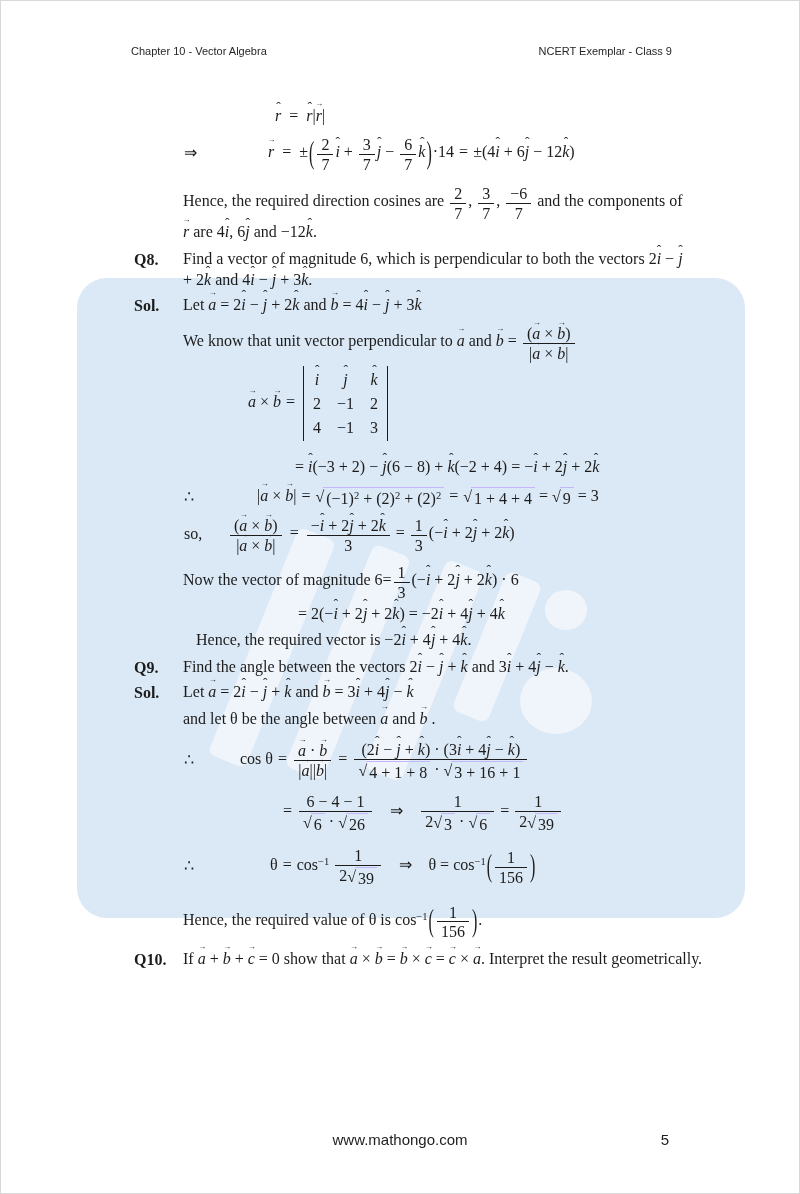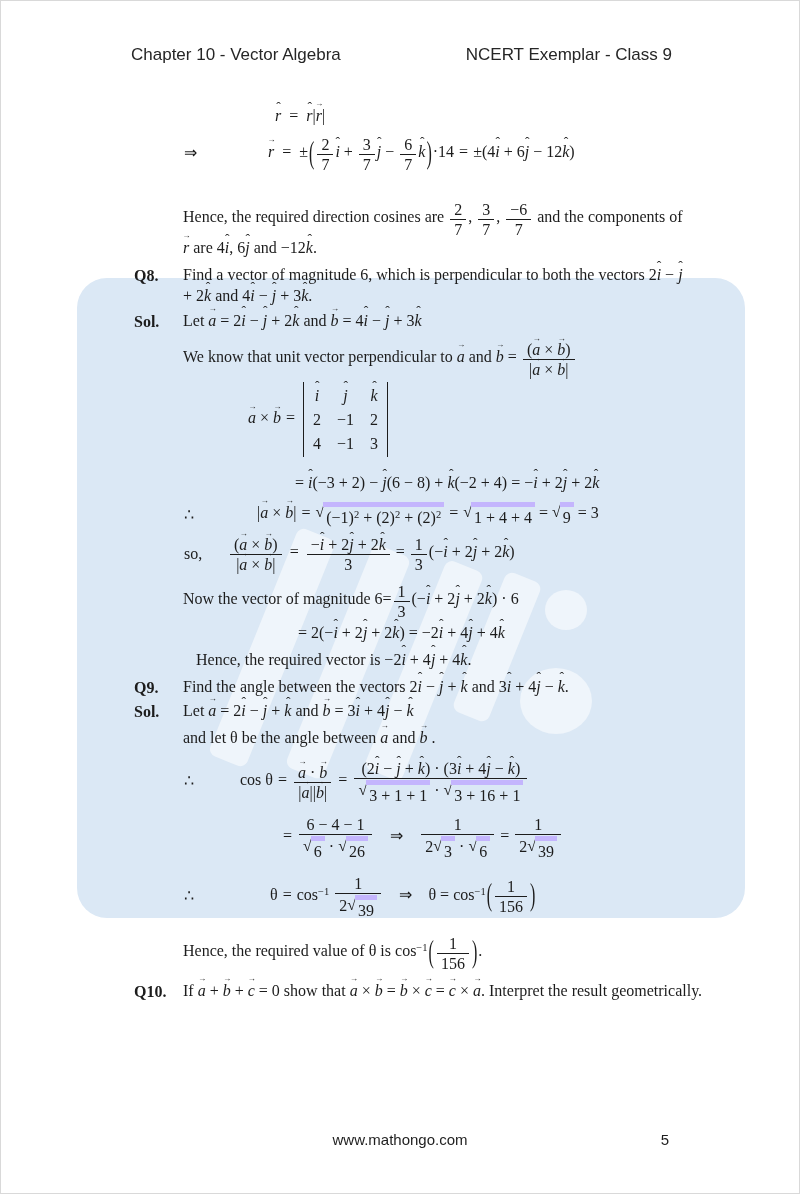--- a/index.html
+++ b/index.html
@@ -7,21 +7,21 @@
     width:800px;height:1194px;position:relative;overflow:hidden;
     background:#ffffff;color:#1c1c1c;
     font-family:"Liberation Serif", serif;
   }
   .frame{position:absolute;inset:0;border:1px solid #d9d9d9;pointer-events:none;z-index:50}
 
   
   .header{
     position:absolute;top:45px;left:131px;right:128px;z-index:5;
     display:flex;justify-content:space-between;
-    font-family:"Liberation Sans", sans-serif;font-size:17px;color:#262626;
+    font-family:"Liberation Sans", sans-serif;font-size:11px;color:#262626;
   }
   .footer{
     position:absolute;left:0;bottom:46px;width:100%;height:18px;z-index:5;
     font-family:"Liberation Sans", sans-serif;font-size:15px;color:#1e1e1e;
   }
   .flink{position:absolute;left:50%;transform:translateX(-50%);bottom:0}
   .fpage{position:absolute;right:131px;bottom:0}
 
   
   .panel{
@@ -42,21 +42,21 @@
   .lbl.q{left:-49px;top:1px;font-weight:bold}
   .lbl.lead{left:1px;top:50%;transform:translateY(-50%)}
 
   
   .frac{display:inline-flex;flex-direction:column;text-align:center;
         vertical-align:middle;margin:0 2px;line-height:1.12}
   .fn{padding:3px 4px 0}
   .fd{border-top:1px solid #1c1c1c;padding:1px 4px 0}
   .sqrt{display:inline-flex;align-items:flex-start;vertical-align:middle;line-height:1.2}
   .rs{line-height:1.2}
-  .rad{border-top:5px solid #c4b5fd;margin-left:-1px;padding:2px 3px 0;line-height:1.15}
+  .rad{border-top:1px solid #c4b5fd;margin-left:-1px;padding:2px 3px 0;line-height:1.15}
   .acc{position:relative;display:inline-block;font-style:italic}
   .acc .mk{position:absolute;left:55%;top:-0.40em;transform:translateX(-50%);
            font-size:0.85em;font-style:normal;line-height:1}
   .acc .vmk{top:-0.72em;font-size:0.52em}
   .det{display:inline-grid;grid-template-columns:repeat(3,auto);column-gap:16px;row-gap:2px;
        border-left:1.5px solid #1c1c1c;border-right:1.5px solid #1c1c1c;
        padding:3px 9px;margin:0 3px;vertical-align:middle;text-align:center;line-height:1.35}
   .dc{display:block}
   .bp{display:inline-block;transform:scaleY(2.0);vertical-align:middle;padding:0 1px}
   sup{font-size:0.66em;line-height:0;vertical-align:0.5em}
@@ -93,21 +93,21 @@
           <span class="fn">2</span>
           <span class="fd">7</span>
         </span><span class="acc"><i>i</i><span class="mk">ˆ</span></span> + <span class="frac">
           <span class="fn">3</span>
           <span class="fd">7</span>
         </span><span class="acc"><i>j</i><span class="mk">ˆ</span></span> − <span class="frac">
           <span class="fn">6</span>
           <span class="fd">7</span>
         </span><span class="acc"><i>k</i><span class="mk">ˆ</span></span><span class="bp">)</span>·14<span class="sp" style="width:5px"></span>=<span class="sp" style="width:5px"></span>±(4<span class="acc"><i>i</i><span class="mk">ˆ</span></span> + 6<span class="acc"><i>j</i><span class="mk">ˆ</span></span> − 12<span class="acc"><i>k</i><span class="mk">ˆ</span></span>)</div>
     </div>
-    <div class="line" style="margin-top: 24px;">
+    <div class="line" style="margin-top: 8px;">
       <div class="cnt" style="max-width: 508px;">Hence, the required direction cosines are <span class="frac">
           <span class="fn">2</span>
           <span class="fd">7</span>
         </span>, <span class="frac">
           <span class="fn">3</span>
           <span class="fd">7</span>
         </span>, <span class="frac">
           <span class="fn">−6</span>
           <span class="fd">7</span>
         </span> and the components of <span class="acc"><i>r</i><span class="mk vmk">→</span></span> are 4<span class="acc"><i>i</i><span class="mk">ˆ</span></span>, 6<span class="acc"><i>j</i><span class="mk">ˆ</span></span> and −12<span class="acc"><i>k</i><span class="mk">ˆ</span></span>.</div>
@@ -193,21 +193,21 @@
     </div>
     <div class="line" style="margin-top: 8px;">
       <span class="lbl lead">∴</span>
       <div class="cnt" style="margin-left: 57px;">cos θ<span class="sp" style="width:5px"></span>=<span class="sp" style="width:5px"></span><span class="frac">
           <span class="fn"><span class="acc"><i>a</i><span class="mk vmk">→</span></span> · <span class="acc"><i>b</i><span class="mk vmk">→</span></span></span>
           <span class="fd">|<span class="acc"><i>a</i><span class="mk vmk">→</span></span>||<span class="acc"><i>b</i><span class="mk vmk">→</span></span>|</span>
         </span><span class="sp" style="width:5px"></span>=<span class="sp" style="width:5px"></span><span class="frac">
           <span class="fn">(2<span class="acc"><i>i</i><span class="mk">ˆ</span></span> − <span class="acc"><i>j</i><span class="mk">ˆ</span></span> + <span class="acc"><i>k</i><span class="mk">ˆ</span></span>) · (3<span class="acc"><i>i</i><span class="mk">ˆ</span></span> + 4<span class="acc"><i>j</i><span class="mk">ˆ</span></span> − <span class="acc"><i>k</i><span class="mk">ˆ</span></span>)</span>
           <span class="fd"><span class="sqrt">
               <span class="rs">√</span>
-              <span class="rad">3 + 1 + 1</span>
+              <span class="rad">4 + 1 + 8</span>
             </span> · <span class="sqrt">
               <span class="rs">√</span>
               <span class="rad">3 + 16 + 1</span>
             </span></span>
         </span></div>
     </div>
     <div class="line" style="margin-top: 8px;">
       <div class="cnt" style="margin-left: 100px;">=<span class="sp" style="width:5px"></span><span class="frac">
           <span class="fn">6 − 4 − 1</span>
           <span class="fd"><span class="sqrt">

